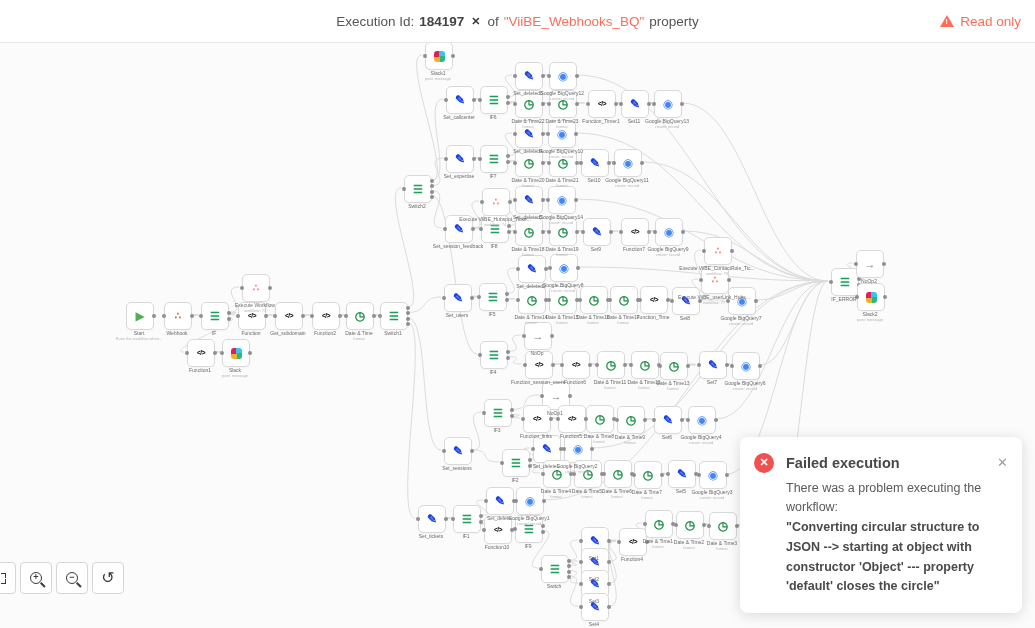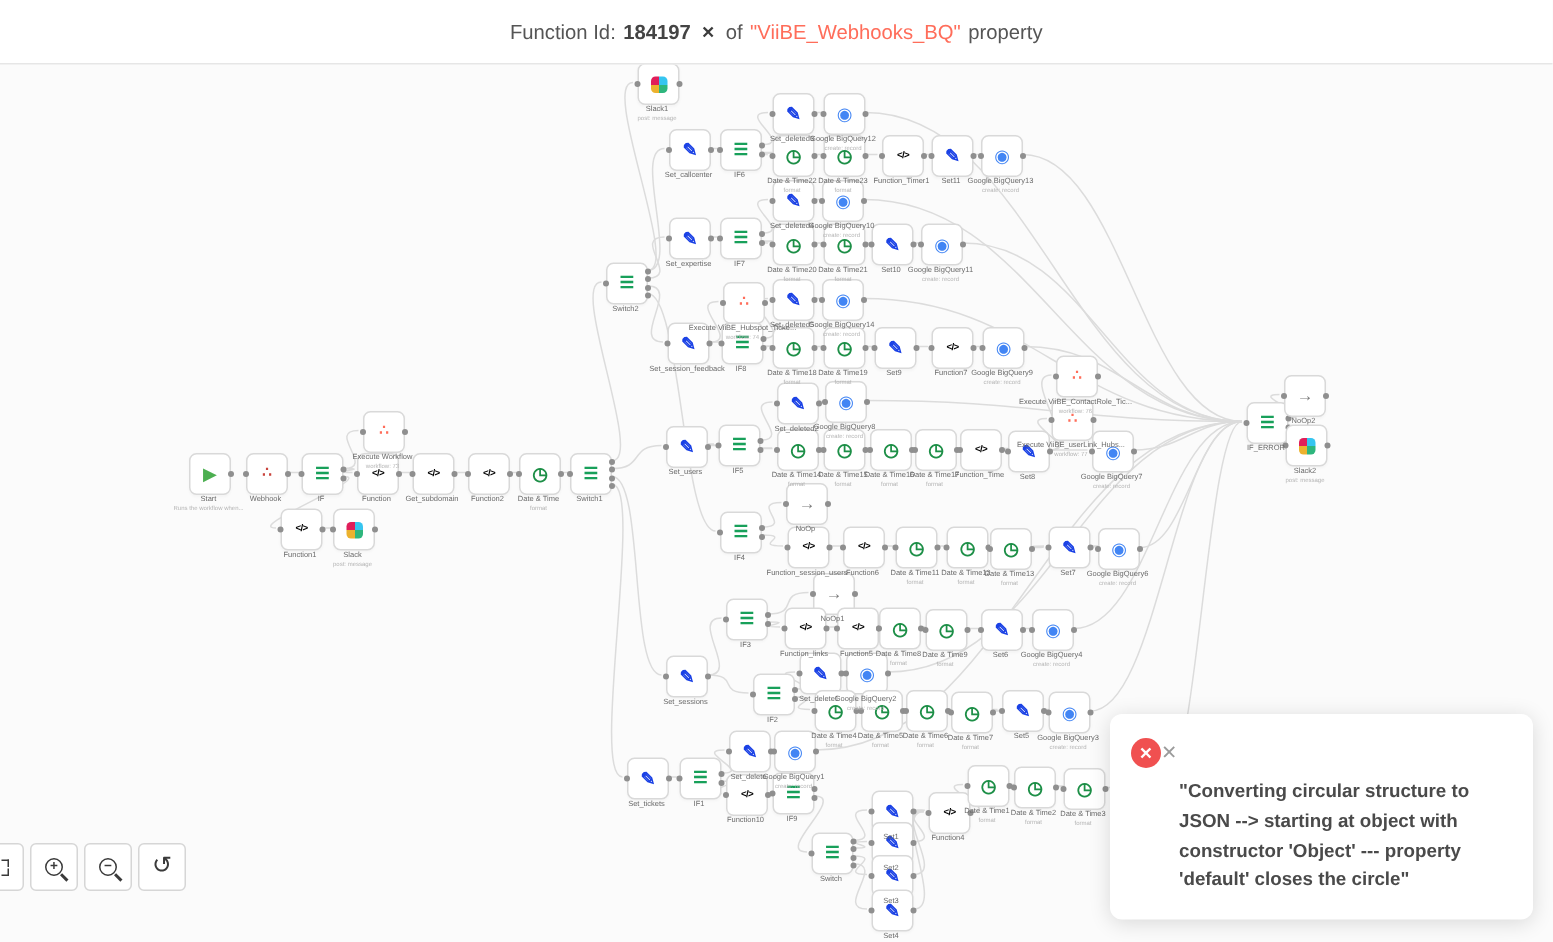--- a/index.html
+++ b/index.html
@@ -796,26 +796,30 @@
         <span class="nicon t-slack"></span>
         <span class="cdot" style="left: -3px; top: 11px;"></span>
         <span class="cdot" style="right: -3px; top: 11px;"></span>
       </div>
       <div class="nlabel" style="left: 832px; top: 311px;">Slack2<span class="nsub">post: message</span></div>
     </div>
 </div>
 
 <div class="header">
   <div class="header-center">
-    <span>Function Id:</span>
+    <span>Execution Id:</span>
     <span class="exec-id">184197</span>
     <span class="clear-x">✕</span>
     <span>of</span>
     <span class="wf-name">"ViiBE_Webhooks_BQ"</span>
     <span>property</span>
+  </div>
+  <div class="readonly">
+    <span class="warn-tri"></span>
+    <span>Read only</span>
   </div>
 </div>
 
 <div class="controls">
   <div class="ctl-btn" title="Zoom to fit">
       <span class="fit-ic"></span>
     </div>
   <div class="ctl-btn" title="Zoom in">
       <span class="mag">+</span>
     </div>
@@ -823,18 +827,20 @@
       <span class="mag">−</span>
     </div>
   <div class="ctl-btn" title="Reset zoom">
       <span class="reset-ic">↺</span>
     </div>
 </div>
 
 <div class="toast">
   <div class="toast-head">
     <div class="err-circle">✕</div>
+    <div class="toast-title">Failed execution</div>
     <div class="toast-close">✕</div>
   </div>
   <div class="toast-body">
+    <div>There was a problem executing the workflow:</div>
     <div class="toast-error">"Converting circular structure to JSON --&gt; starting at object with constructor 'Object' --- property 'default' closes the circle"</div>
   </div>
 </div>
 
 </body></html>

